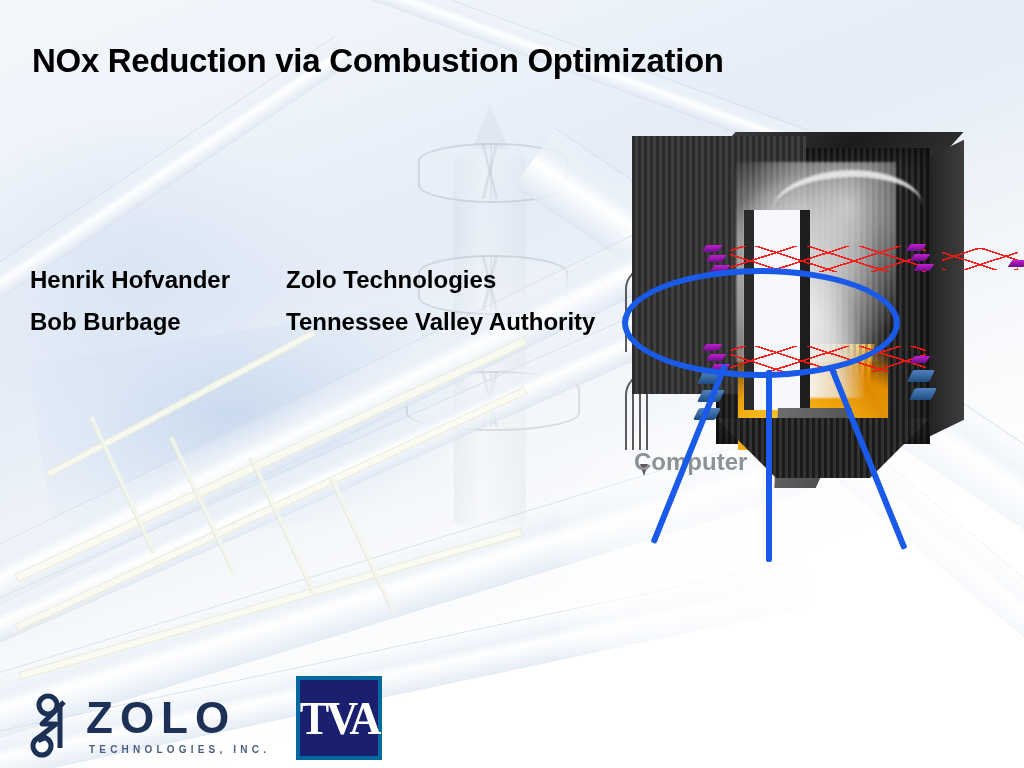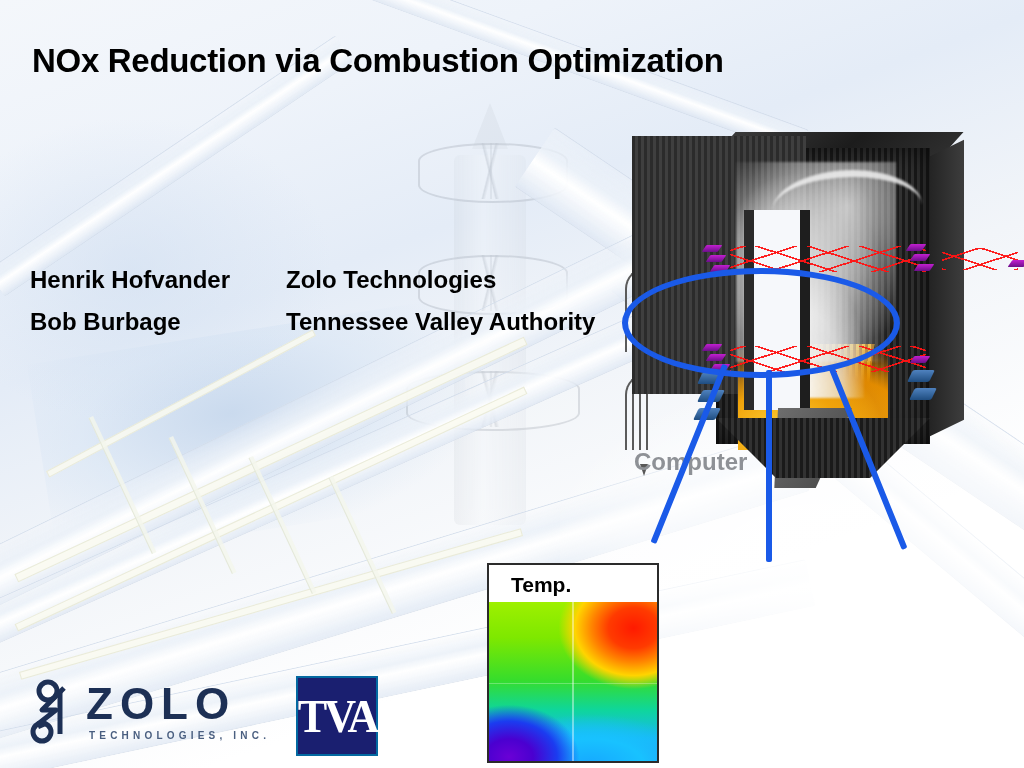--- a/index.html
+++ b/index.html
@@ -151,21 +151,21 @@
   }
   .author-name { width: 256px; flex: 0 0 256px; }
   .author-org  { flex: 1; }
 
   
   .logos {
     position: absolute;
     left: 26px;
     top: 676px;
     display: flex;
-    align-items: flex-start;
+    align-items: flex-end;
     gap: 26px;
   }
   .zolo-logo { display: flex; align-items: center; gap: 8px; }
   .zolo-mark { width: 52px; height: 70px; }
   .zolo-words { display: flex; flex-direction: column; line-height: 1; }
   .zolo-name {
     font-size: 44px;
     font-weight: bold;
     color: #1d3055;
     letter-spacing: 7px;
@@ -174,21 +174,21 @@
     font-size: 10px;
     font-weight: bold;
     color: #4a5f80;
     letter-spacing: 4.2px;
     margin-top: 5px;
     margin-left: 3px;
   }
   .tva-logo {
     width: 78px; height: 76px;
     background: #1a1f70;
-    border: 2px solid #0369a1;
+    border: 4px solid #0369a1;
     display: flex;
     align-items: center;
     justify-content: center;
   }
   .tva-text {
     color: #ffffff;
     font-family: "Liberation Serif", serif;
     font-weight: bold;
     font-size: 46px;
     letter-spacing: -3px;
@@ -540,24 +540,16 @@
     <div class="burner" style="left:298px; top:252px;"></div>
     <div class="burner" style="left:300px; top:270px;"></div>
 
     <div class="highlight-ellipse"></div>
 
     <div class="connector" style="left:116px; top:248px; width:192px; height:6px; transform:rotate(112deg);"></div>
     <div class="connector" style="left:160px; top:252px; width:192px; height:6px; transform:rotate(90deg);"></div>
     <div class="connector" style="left:222px; top:248px; width:196px; height:6px; transform:rotate(68deg);"></div>
   </div>
 
-  <div class="panel" style="left:487px; top:563px; width:172px; height:200px;">
-    <div class="panel-label" style="height:37px;">
-      <span>Temp.</span>
-    </div>
-    <div class="heatmap hm-temp" style="top:37px; height:163px;">
-      <div class="heat-grid"></div>
-    </div>
-  </div>
 
 
 
 </div>
 
 </body></html>

